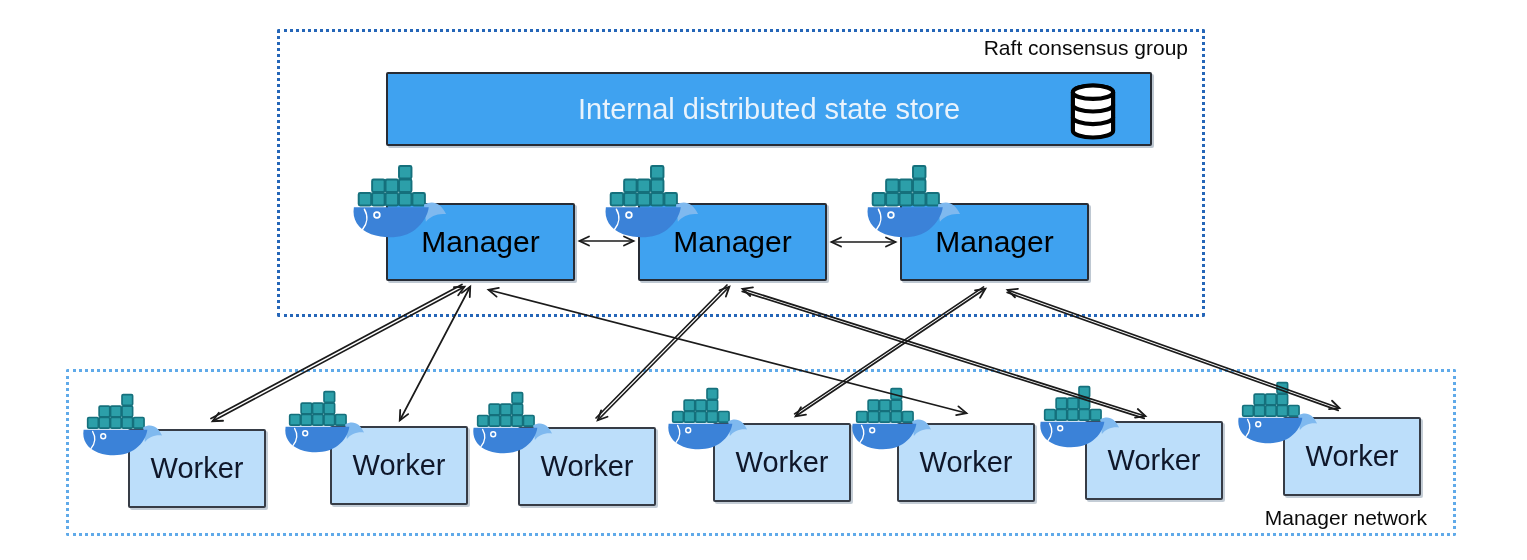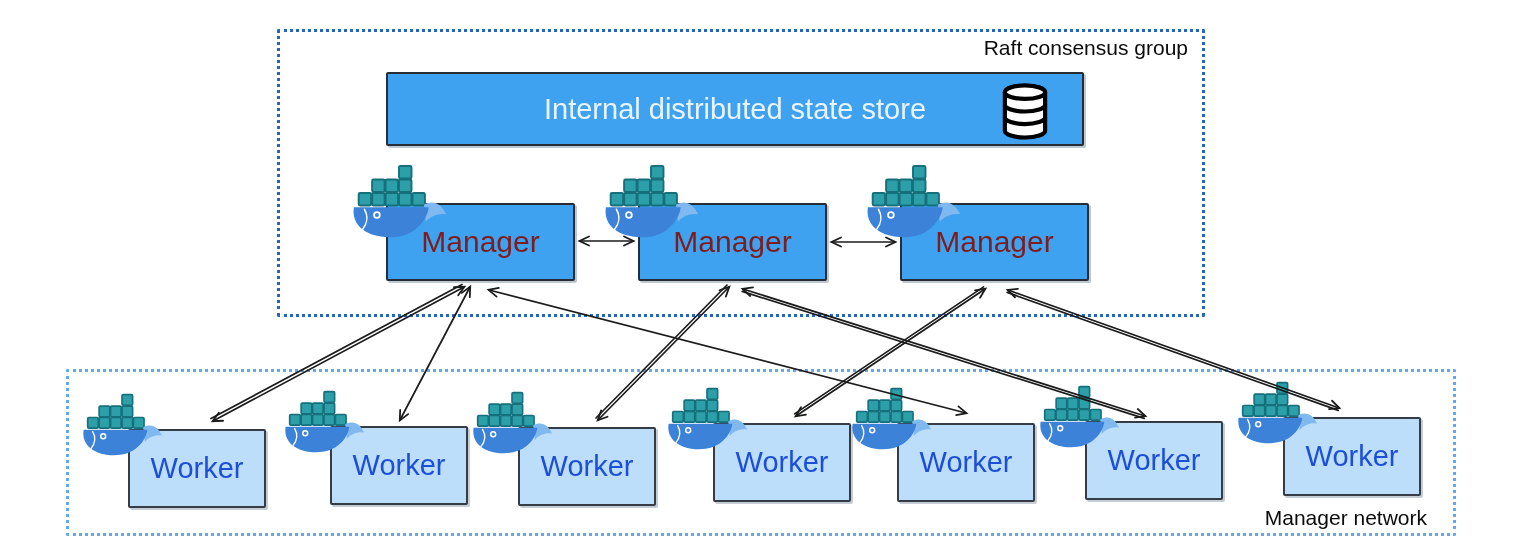--- a/index.html
+++ b/index.html
@@ -31,36 +31,36 @@
     font-size:21px;color:#0b0b0b;white-space:nowrap;
   }
   
   .node{
     position:absolute;display:flex;align-items:center;justify-content:center;
     border:2px solid #272c35;border-radius:2px;
     box-shadow:2px 2px 0 0 rgba(125,145,165,.5);
     box-sizing:border-box;
   }
   .state-store{
-    left:386px;top:72px;width:698px;height:74px;
+    left:386px;top:72px;width:766px;height:74px;
     background:var(--node-blue,#3FA2F0);
     color:#E9F3FC;font-size:29px;
   }
   .db-icon{position:absolute;right:30px;top:9px;width:54px;height:57px;}
   .manager{
     top:203px;width:189px;height:78px;
     background:var(--node-blue,#3FA2F0);
-    color:#7f1d1d;font-size:30px;
+    color:#000000;font-size:30px;
   }
   .m1{left:386px;} .m2{left:638px;} .m3{left:900px;}
   .worker{
     width:138px;height:79px;
     background:var(--worker-blue,#BCDEFA);
     border:2px solid #363c46;
-    color:#1d4ed8;font-size:29px;
+    color:#0f172a;font-size:29px;
     box-shadow:2px 2px 0 0 rgba(125,145,165,.45);
   }
   .w1{left:128px;top:429px;} .w2{left:330px;top:426px;}
   .w3{left:518px;top:427px;} .w4{left:713px;top:423px;}
   .w5{left:897px;top:423px;} .w6{left:1085px;top:421px;}
   .w7{left:1283px;top:417px;}
   
   .whale{position:absolute;z-index:4;}
   .whale.mgr{width:96px;height:79px;}
   .mw1{left:351px;top:164px;} .mw2{left:603px;top:164px;} .mw3{left:865px;top:164px;}

